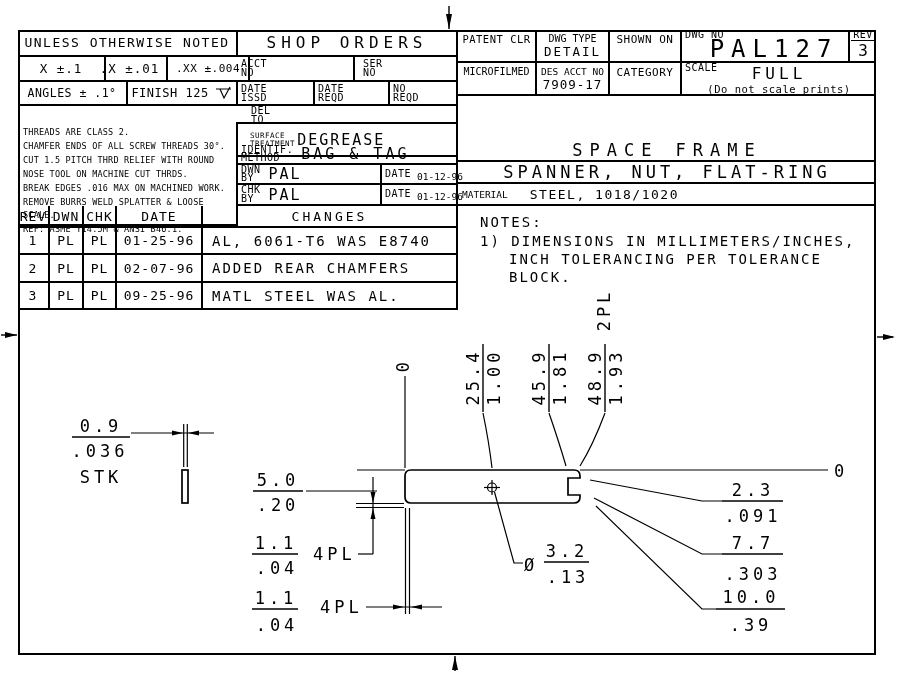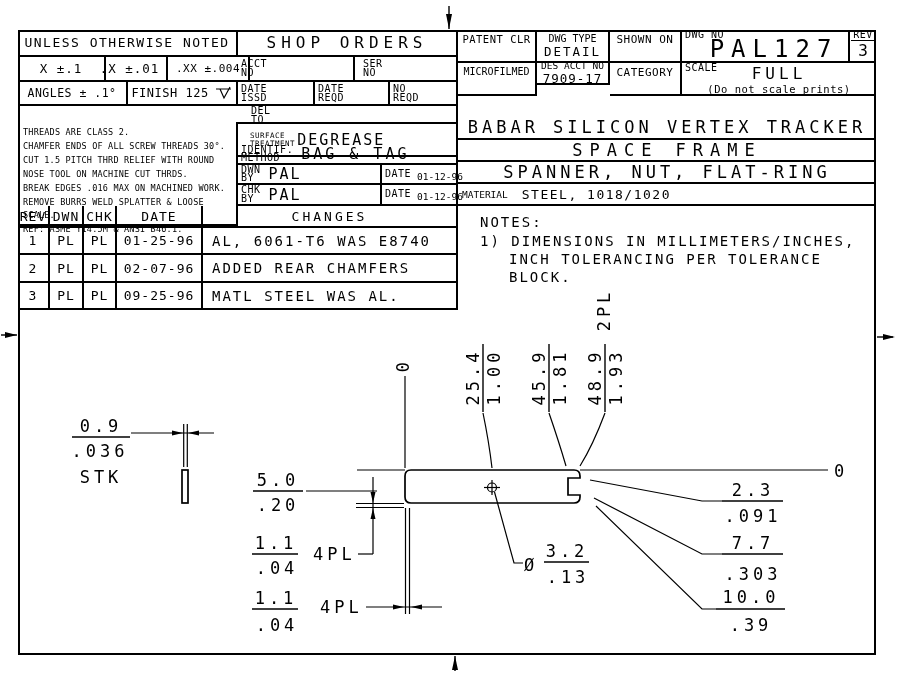--- a/index.html
+++ b/index.html
@@ -125,36 +125,35 @@
   <div class="cell s10 br bb top" style="left:610px;top:30px;width:72px;height:33px;font-size:11px">SHOWN ON</div>
   <div class="cell br bb" style="left:682px;top:30px;width:168px;height:33px">
     <span class="lbl abslbl">DWG NO</span>
     <span style="font-size:24px;letter-spacing:7px;margin-top:7px;margin-left:18px">PAL127</span>
   </div>
   <div class="cell bb col" style="left:850px;top:30px;width:26px;height:33px;justify-content:flex-start">
     <span class="lbl" style="border-bottom:1.5px solid #000;padding:1px 2px 0 2px">REV</span>
     <span style="font-size:16px">3</span>
   </div>
   <div class="cell br bb top" style="left:458px;top:63px;width:79px;height:33px;font-size:10px">MICROFILMED</div>
-  <div class="cell br bb col" style="left:537px;top:63px;width:73px;height:22px">
+  <div class="cell br bb col" style="left:537px;top:63px;width:73px;height:33px">
     <span style="font-size:9.5px">DES ACCT NO</span>
     <span style="font-size:12.5px;letter-spacing:1px">7909-17</span>
   </div>
   <div class="cell s10 br bb top" style="left:610px;top:63px;width:72px;height:33px;font-size:11px">CATEGORY</div>
   <div class="cell bb col" style="left:682px;top:63px;width:194px;height:33px">
     <span class="lbl abslbl">SCALE</span>
     <span style="font-size:16px;letter-spacing:4px;margin-top:1px">FULL</span>
     <span style="font-size:10.5px;letter-spacing:0.5px">(Do not scale prints)</span>
   </div>
-  <div class="cell bb" style="left:458px;top:116px;width:418px;height:24px;font-size:17px;letter-spacing:4px">BABAR SILICON VERTEX TRACKER</div>
   <div class="cell bb" style="left:458px;top:140px;width:418px;height:22px;font-size:17px;letter-spacing:7px">SPACE FRAME</div>
   <div class="cell bb" style="left:458px;top:162px;width:418px;height:22px;font-size:17px;letter-spacing:4px">SPANNER, NUT, FLAT-RING</div>
   <div class="cell bb left" style="left:458px;top:184px;width:418px;height:22px;padding-left:4px">
     <span style="font-size:9.5px">MATERIAL</span>
-    <span style="font-size:13px;letter-spacing:1.5px;margin-left:14px">STEEL, 1018/1020</span>
+    <span style="font-size:13px;letter-spacing:1.5px;margin-left:22px">STEEL, 1018/1020</span>
   </div>
 
   <div class="cell rev-cell br bb" style="left:18px;top:206px;width:32px;height:22px">REV</div>
   <div class="cell rev-cell br bb" style="left:50px;top:206px;width:34px;height:22px">DWN</div>
   <div class="cell rev-cell br bb" style="left:84px;top:206px;width:33px;height:22px">CHK</div>
   <div class="cell rev-cell br bb" style="left:117px;top:206px;width:86px;height:22px">DATE</div>
   <div class="cell rev-cell br bb" style="left:203px;top:206px;width:255px;height:22px;letter-spacing:3px">CHANGES</div>
 
   <div class="cell rev-cell br bb" style="left:18px;top:228px;width:32px;height:27px">1</div>
   <div class="cell rev-cell br bb" style="left:50px;top:228px;width:34px;height:27px">PL</div>

